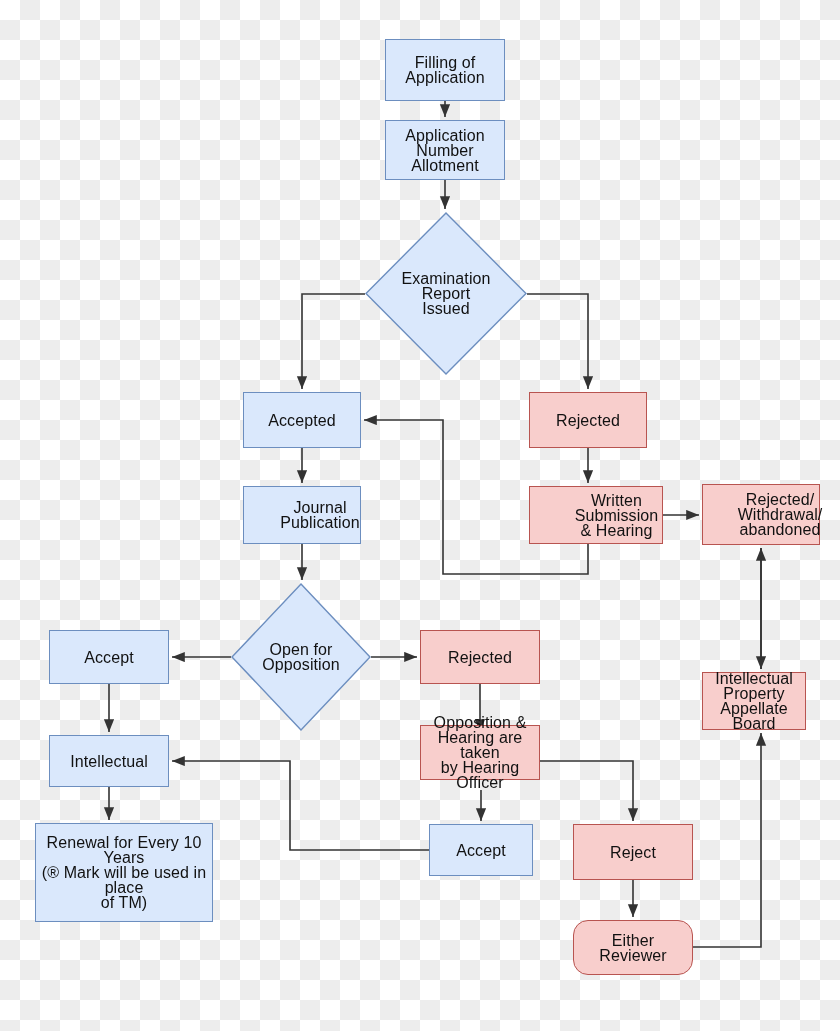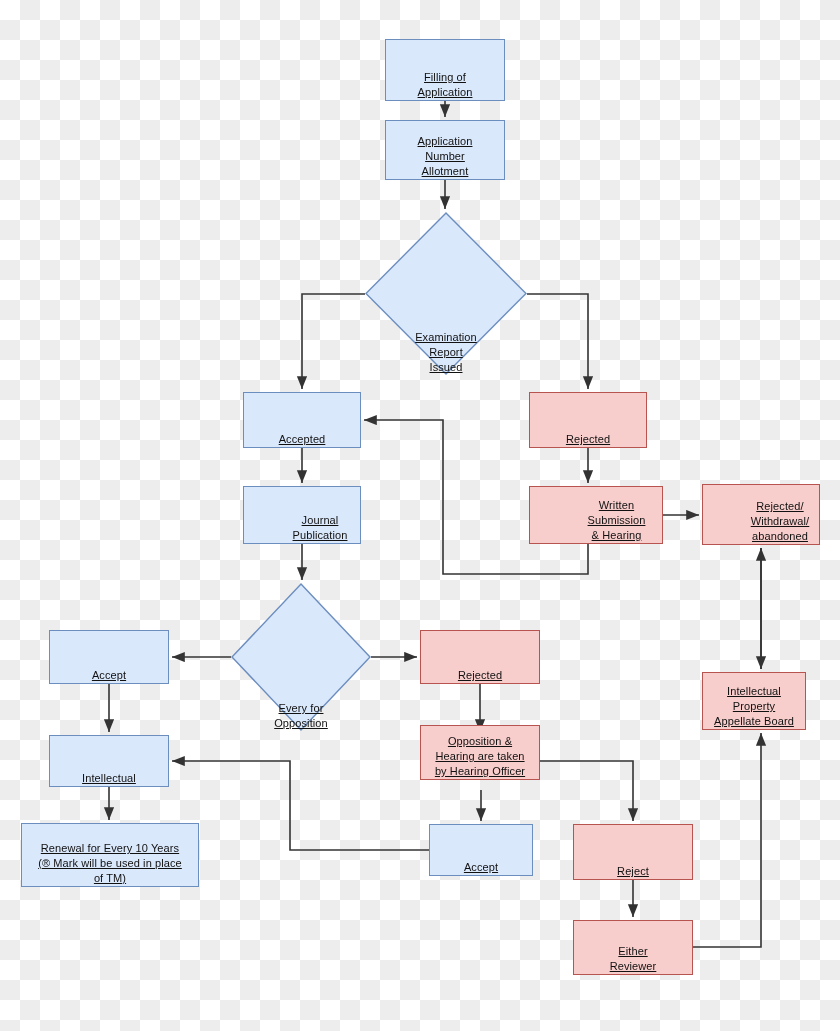--- a/index.html
+++ b/index.html
@@ -28,28 +28,27 @@
     left: 0;
     top: 0;
     width: 840px;
     height: 1031px;
     pointer-events: none;
   }
   .node {
     position: absolute;
     box-sizing: border-box;
     display: flex;
-    align-items: flex-end;
+    align-items: center;
     justify-content: center;
     text-align: center;
-    font-size: 11px;
+    font-size: 16px;
     line-height: 15px;
     color: #111111;
     letter-spacing: 0.1px;
-    text-decoration: underline;
   }
   .node.process {
     border: 1px solid;
   }
   .node.blue {
     background: #dae8fc;
     border-color: #6c8ebf;
   }
   .node.pink {
     background: #f8cecc;
@@ -174,21 +173,21 @@
   <div class="node process pink" style="left:702px; top:484px; width:118px; height:61px;padding-left:38px;">
     <span class="lbl">Rejected/
 Withdrawal/
 abandoned</span>
   </div>
 
   <div class="node decision" style="left:231px; top:583px; width:140px; height:148px;">
     <svg class="dia-shape" viewBox="0 0 140 148" preserveAspectRatio="none">
       <polygon points="70,1 139,74 70,147 1,74" fill="#dae8fc" stroke="#6c8ebf" stroke-width="1.4"></polygon>
     </svg>
-    <span class="lbl dia-label">Every for
+    <span class="lbl dia-label">Open for
 Opposition</span>
   </div>
 
   <div class="node process blue" style="left:49px; top:630px; width:120px; height:54px;">
     <span class="lbl">Accept</span>
   </div>
 
   <div class="node process pink" style="left:420px; top:630px; width:120px; height:54px;">
     <span class="lbl">Rejected</span>
   </div>
@@ -209,24 +208,24 @@
   </div>
 
   <div class="node process blue" style="left:429px; top:824px; width:104px; height:52px;">
     <span class="lbl">Accept</span>
   </div>
 
   <div class="node process pink" style="left:573px; top:824px; width:120px; height:56px;">
     <span class="lbl">Reject</span>
   </div>
 
-  <div class="node process blue" style="left:21px; top:823px; width:178px; height:64px;">
+  <div class="node process blue" style="left:35px; top:823px; width:178px; height:99px;">
     <span class="lbl">Renewal for Every 10 Years
 (® Mark will be used in place
 of TM)</span>
   </div>
 
-  <div class="node process pink" style="left:573px; top:920px; width:120px; height:55px;">
+  <div class="node process pink" style="left:573px; top:920px; width:120px; height:55px;border-radius:15px;">
     <span class="lbl">Either
 Reviewer</span>
   </div>
 
 </div>
 
 </body></html>

